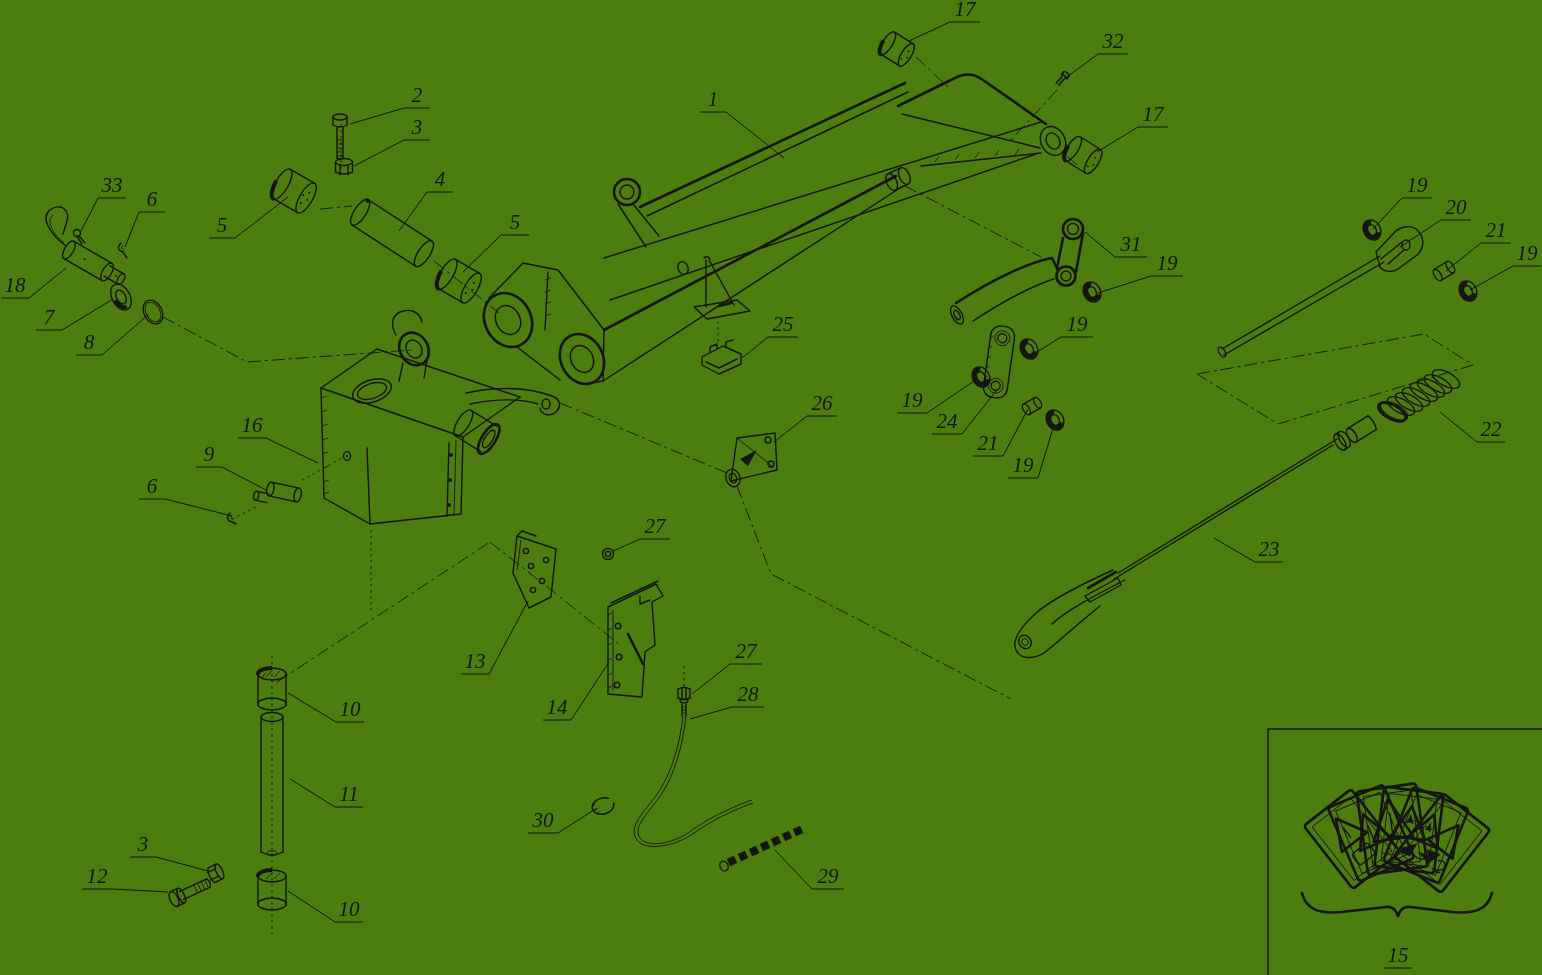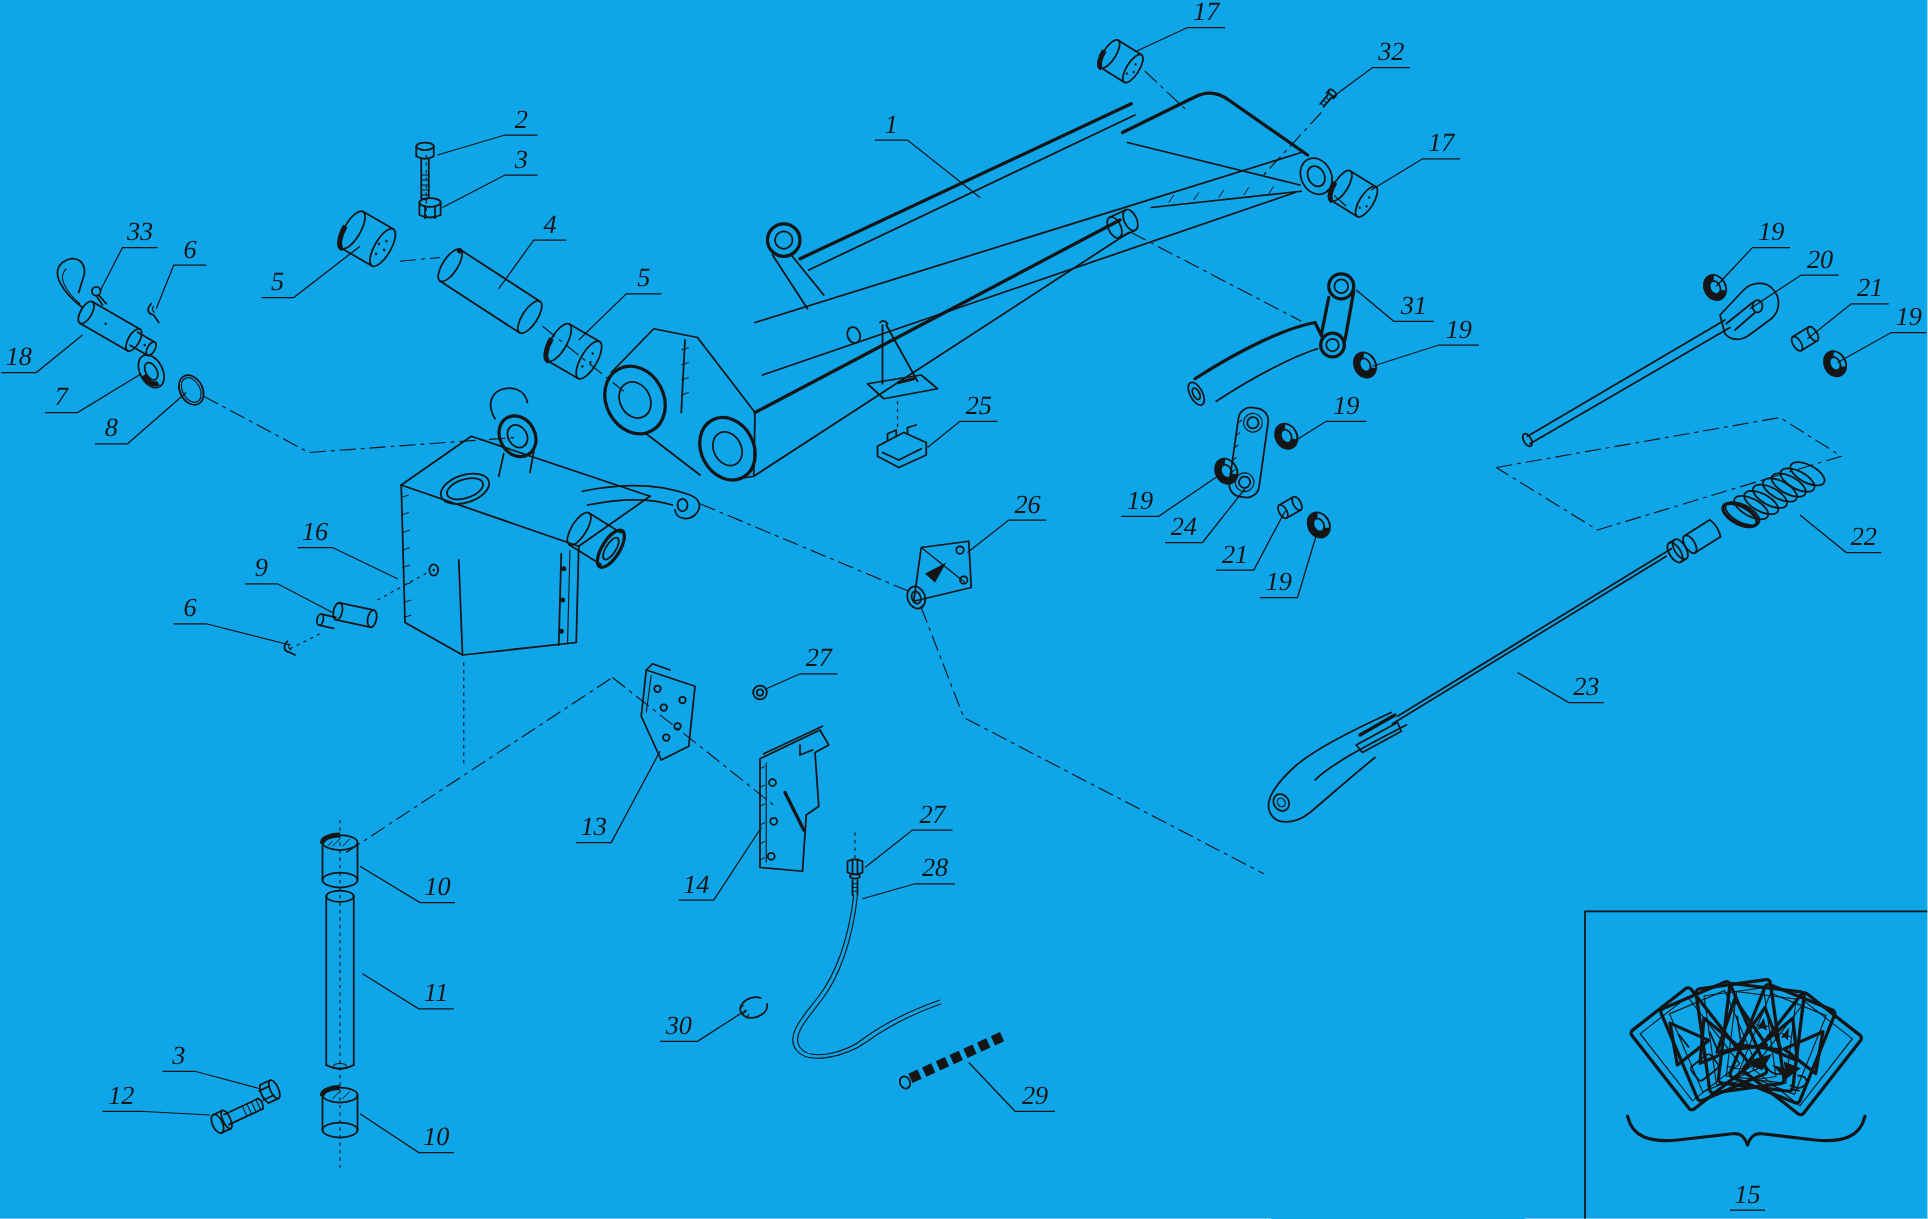--- a/index.html
+++ b/index.html
@@ -1,16 +1,16 @@
 <!DOCTYPE html>
 <html><head>
 <meta charset="utf-8">
 <style>
   html,body{margin:0;padding:0;background:#fff;}
-  #stage{position:relative;width:1542px;height:975px;background:#0ea5e9;overflow:hidden;}
+  #stage{position:relative;width:1542px;height:975px;background:#4d7c0f;overflow:hidden;}
   svg{display:block;}
   .s{fill:none;stroke:#151515;stroke-width:1.4;stroke-linecap:round;stroke-linejoin:round;}
   .s2{fill:none;stroke:#151515;stroke-width:2.6;stroke-linecap:round;stroke-linejoin:round;}
   .thin{fill:none;stroke:#151515;stroke-width:0.9;}
   .dd{fill:none;stroke:#151515;stroke-width:0.9;stroke-dasharray:13 4 3 4;}
   .dot{fill:none;stroke:#151515;stroke-width:0.9;stroke-dasharray:2.5 3.5;}
   .leader{fill:none;stroke:#151515;stroke-width:1;}
   .lbl{font:italic 21px "Liberation Serif", serif;fill:#151515;text-anchor:middle;}
   .ink{fill:#151515;stroke:none;}
   .band{fill:none;stroke:#151515;stroke-width:4;stroke-dasharray:26 74;stroke-dashoffset:-24;}

